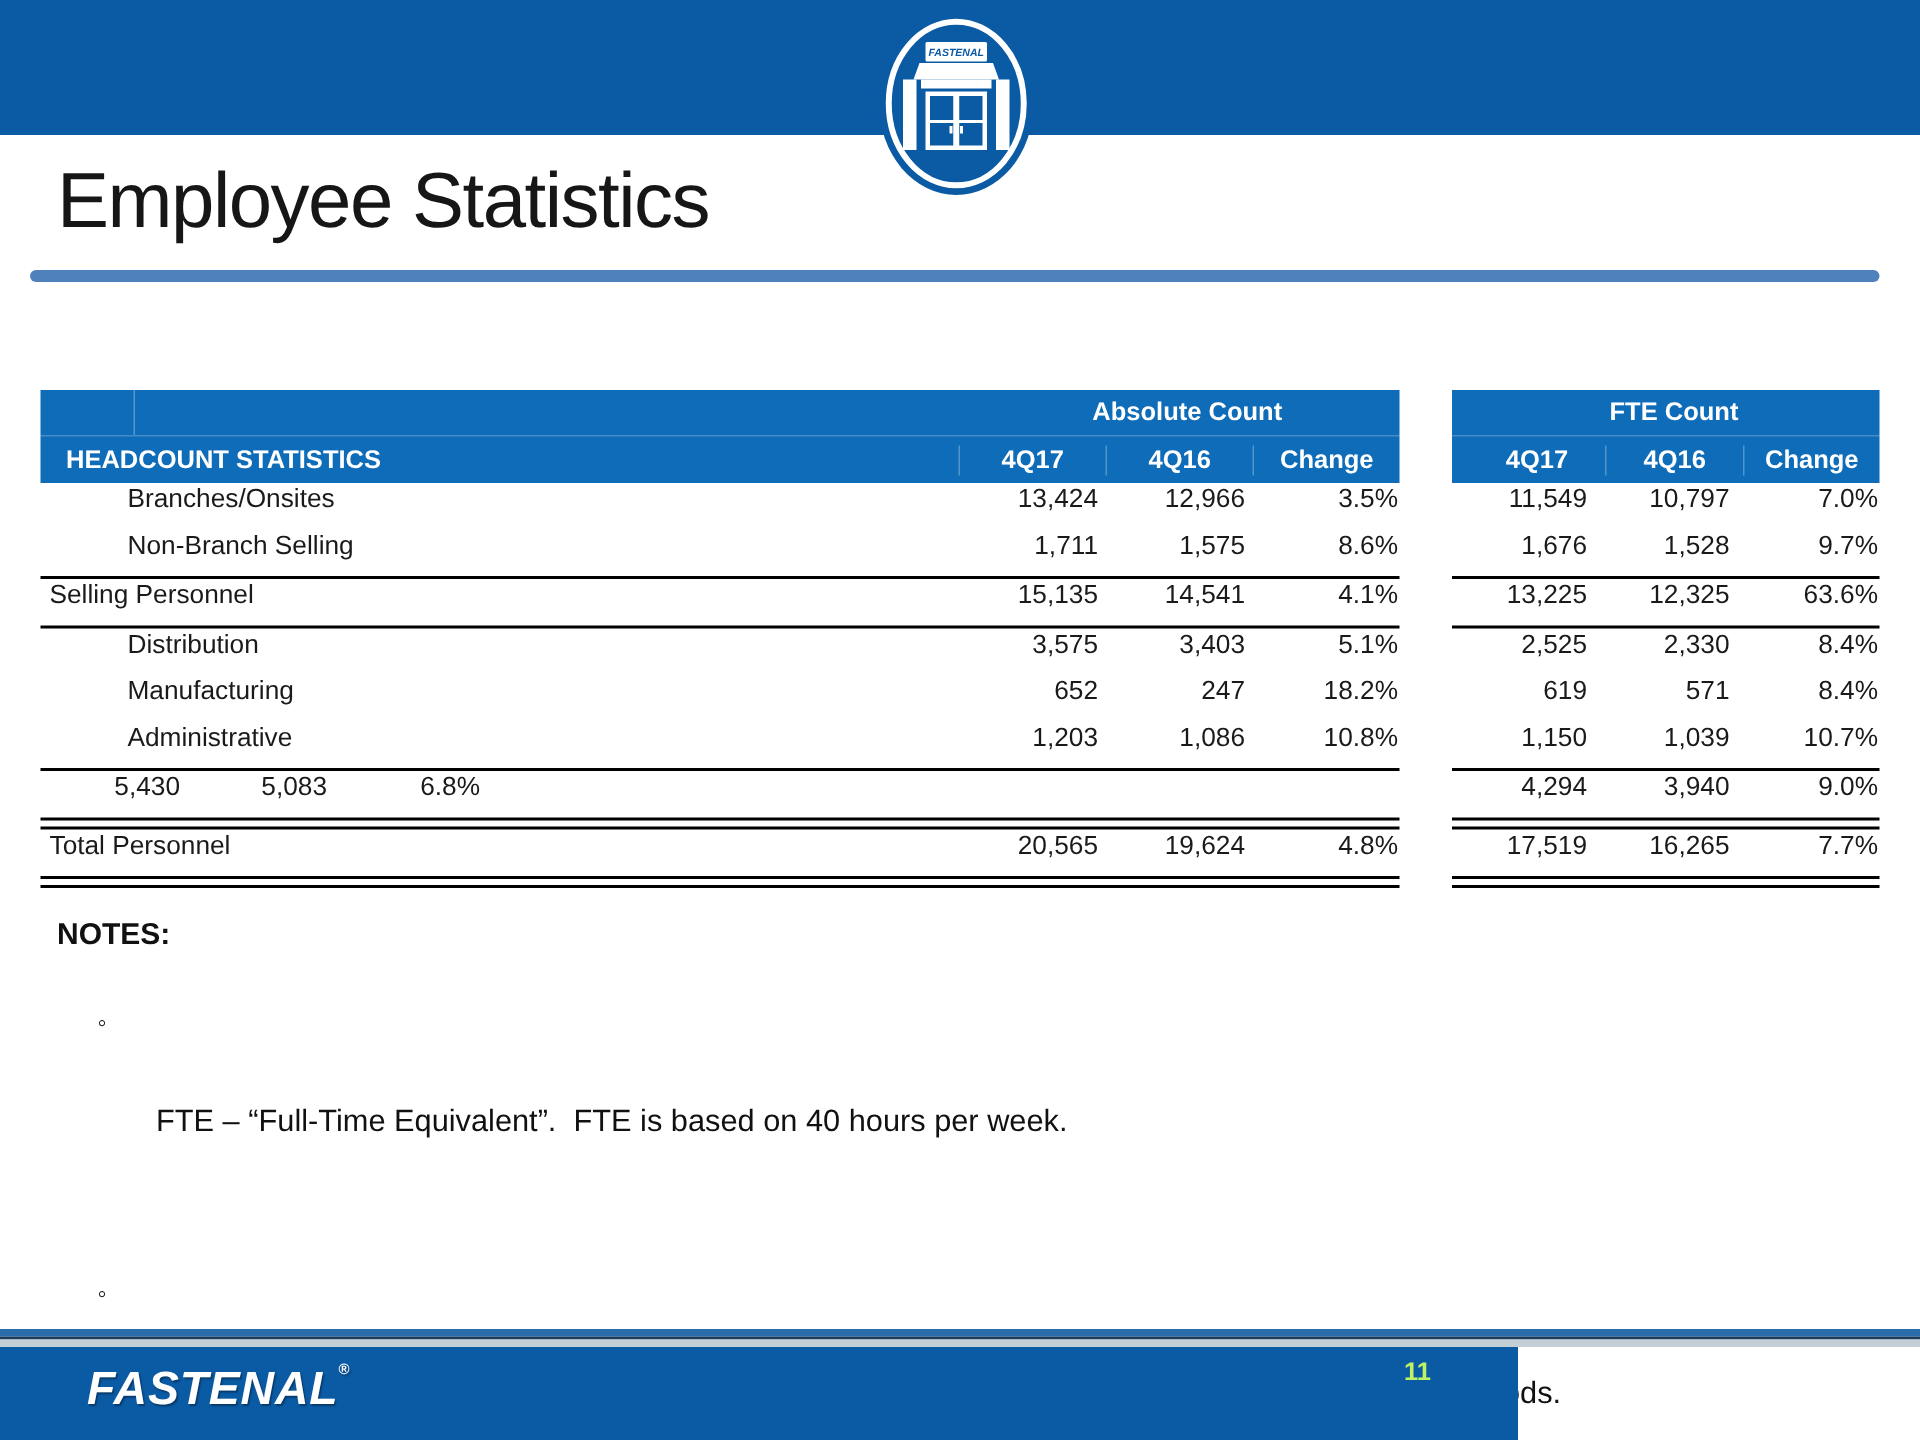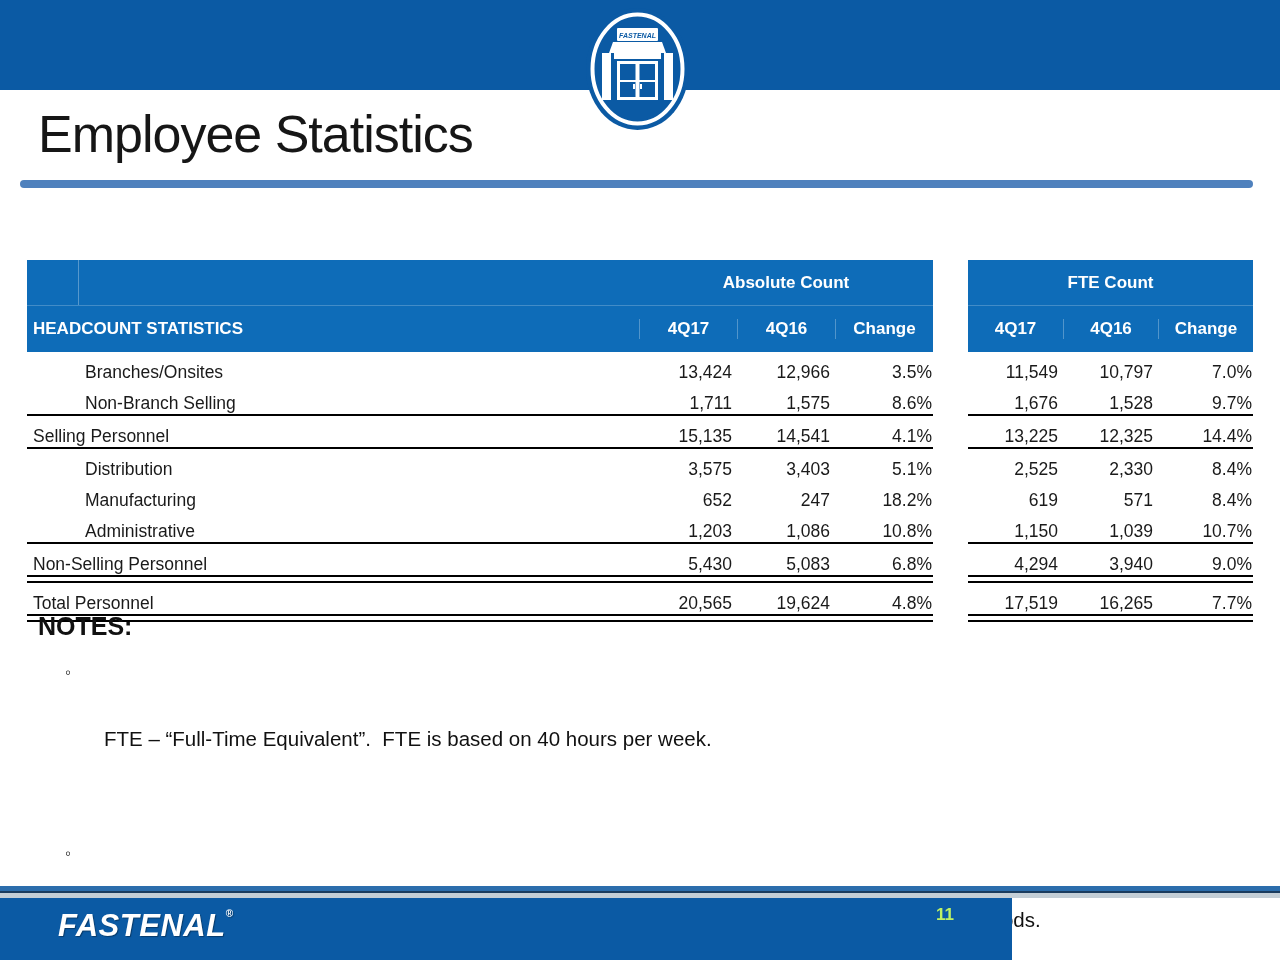--- a/index.html
+++ b/index.html
@@ -21,42 +21,42 @@
     position:absolute; left:20px; top:180px; width:1233px; height:8px;
     background:#4f81bd; border-radius:4px;
   }
 
   
   .table-area { position:absolute; left:27px; top:260px; display:flex; }
   .block-left  { width:906px; }
   .block-right { width:285px; margin-left:35px; }
 
   .thead { background:#0e6cb8; color:#ffffff; font-weight:bold; }
-  .hrow { display:flex; height:46px; align-items:center; position:relative; box-sizing:border-box; }
+  .hrow { display:flex; height:31px; align-items:center; position:relative; box-sizing:border-box;padding-left:11px; }
   .hrow.first { border-bottom:1px solid rgba(255,255,255,0.22); }
   .hspacer { width:612px; height:100%; position:relative; }
   .hnotch { position:absolute; left:51px; top:0; width:1px; height:100%; background:rgba(255,255,255,0.30); }
   .hgroup { flex:1; text-align:center; font-size:17px; }
   .hlabel { flex:1; padding-left:6px; font-size:17px; box-sizing:border-box; }
   .hcol { width:98px; text-align:center; font-size:17px; border-left:1px solid rgba(255,255,255,0.28); box-sizing:border-box; }
   .block-right .hcol { width:95px; }
   .block-right .hcol.nb { border-left:none; }
 
-  .drow { display:flex; height:31px; align-items:flex-end; font-size:17.5px; color:#1a1a1a; box-sizing:border-box; }
+  .drow { display:flex; height:31px; align-items:flex-start; font-size:17.5px; color:#1a1a1a; box-sizing:border-box; }
   .lbl { flex:1; padding-left:6px; box-sizing:border-box; white-space:nowrap; }
   .lbl.indent { padding-left:58px; }
   .num { width:98px; text-align:right; padding-right:5px; box-sizing:border-box; }
   .num.change { padding-right:1px; }
   .block-right .num { width:95px; }
   .rule { height:2px; background:#000000; }
   .rgap { height:4px; }
 
   
   .notes { position:absolute; left:38px; top:612px; width:1210px; color:#111111; }
-  .notes-heading { font-size:25px; font-weight:bold; margin-bottom:15px; }
+  .notes-heading { font-size:20px; font-weight:bold; margin-bottom:30px; }
   .bullet { display:flex; margin-bottom:16px; }
   .bullet-glyph { margin-left:27px; width:14px; font-size:17px; line-height:33px; flex:0 0 auto; }
   .bullet-text { margin-left:25px; font-size:20.5px; line-height:33px; white-space:pre-wrap; }
 
   
   .f-stripe1 { position:absolute; left:0; top:886px; width:1280px; height:5px; background:#2b6dac; }
   .f-stripe2 { position:absolute; left:0; top:891px; width:1280px; height:2px; background:#1a3c5e; }
   .f-stripe3 { position:absolute; left:0; top:893px; width:1280px; height:5px; background:#c3ced6; }
   .footer { position:absolute; left:0; top:898px; width:1012px; height:62px; background:#0b5aa4; }
   .brand {
@@ -147,21 +147,20 @@
             <div class="num change">18.2%</div>
           </div>
           <div class="drow">
             <div class="lbl indent">Administrative</div>
             <div class="num">1,203</div>
             <div class="num">1,086</div>
             <div class="num change">10.8%</div>
           </div>
           <div class="rule"></div>
           <div class="drow">
-            <div class="lbl">Non-Selling Personnel</div>
             <div class="num">5,430</div>
             <div class="num">5,083</div>
             <div class="num change">6.8%</div>
           </div>
           <div class="rule"></div>
           <div class="rgap"></div>
           <div class="rule"></div>
           <div class="drow">
             <div class="lbl">Total Personnel</div>
             <div class="num">20,565</div>
@@ -193,21 +192,21 @@
           </div>
           <div class="drow">
             <div class="num">1,676</div>
             <div class="num">1,528</div>
             <div class="num change">9.7%</div>
           </div>
           <div class="rule"></div>
           <div class="drow">
             <div class="num">13,225</div>
             <div class="num">12,325</div>
-            <div class="num change">14.4%</div>
+            <div class="num change">63.6%</div>
           </div>
           <div class="rule"></div>
           <div class="drow">
             <div class="num">2,525</div>
             <div class="num">2,330</div>
             <div class="num change">8.4%</div>
           </div>
           <div class="drow">
             <div class="num">619</div>
             <div class="num">571</div>

